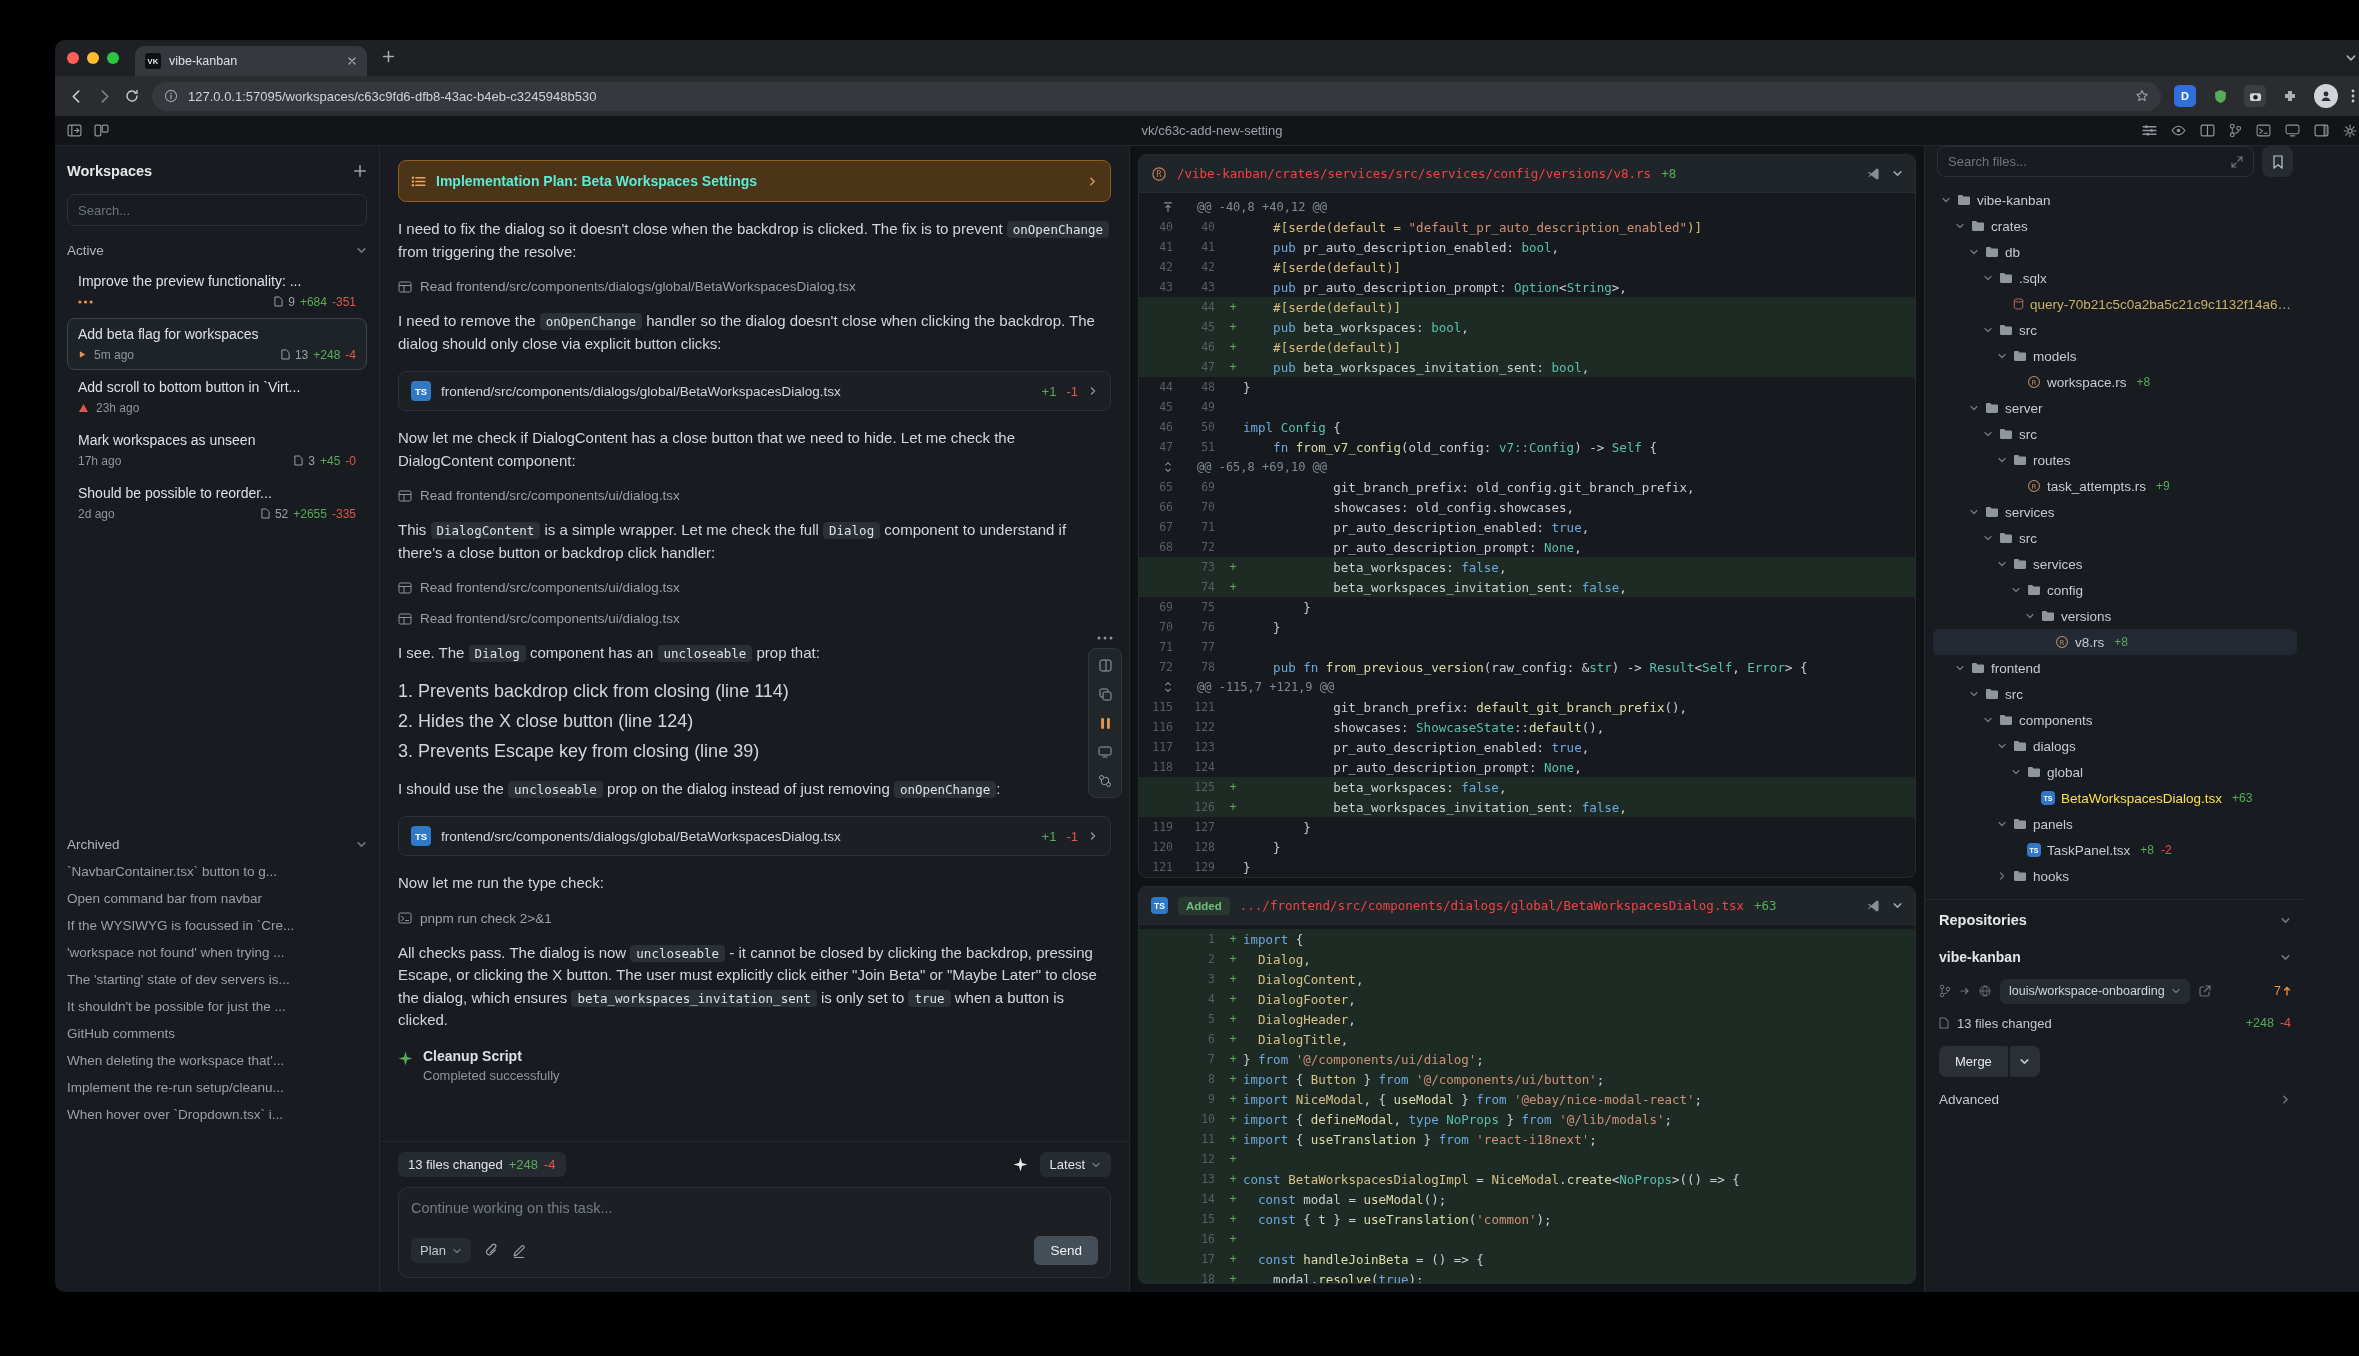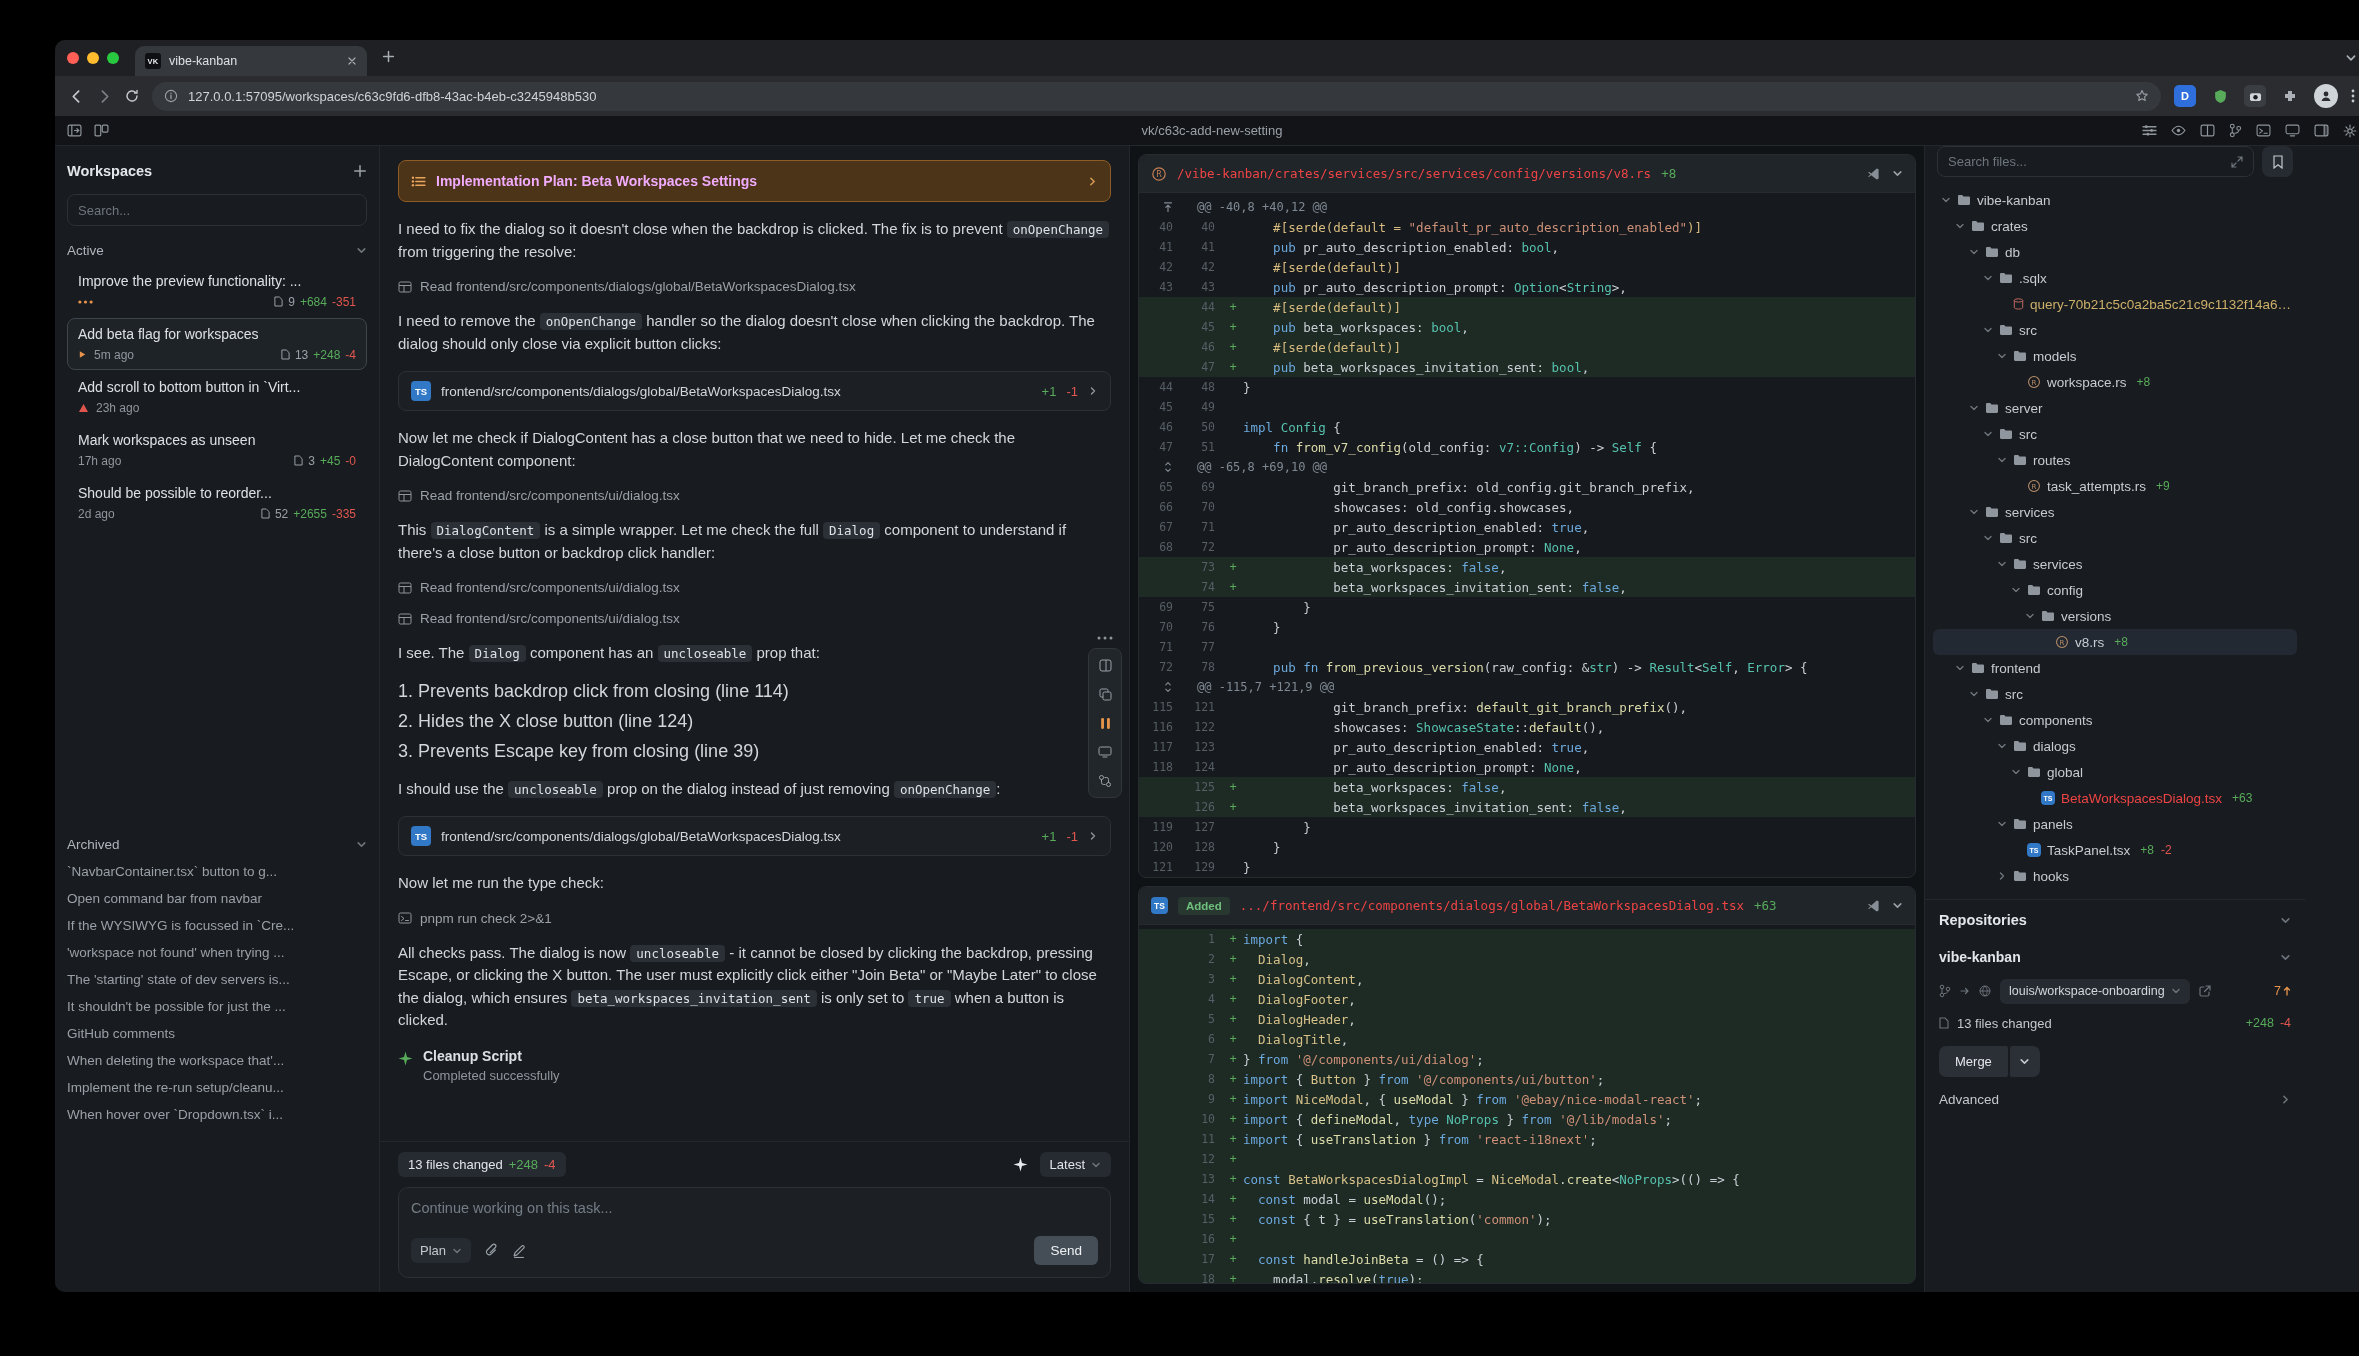--- a/index.html
+++ b/index.html
@@ -62,21 +62,21 @@
   .stat-add{color:#57ab5a;}
   .stat-del{color:#e0564e;}
   .arch-block{margin-top:300px;}
   .arch-item{height:27px;line-height:27px;font-size:13.5px;color:#99a0a7;white-space:nowrap;overflow:hidden;text-overflow:ellipsis;}
 
   
   .chat{width:750px;flex:0 0 750px;border-right:1px solid #24282d;display:flex;flex-direction:column;position:relative;overflow:hidden;}
   .chat-scroll{flex:1;overflow:hidden;padding:14px 18px 0;display:flex;flex-direction:column;gap:16px;}
   .plan-banner{height:42px;flex:0 0 42px;background:#4c3418;border:1px solid #8f5c26;border-radius:8px;display:flex;align-items:center;gap:10px;padding:0 12px;}
   .plan-ic{color:#e8a45b;display:flex;}
-  .plan-text{font-size:14px;color:#f0abfc;font-weight:700;flex:1;}
+  .plan-text{font-size:14px;color:#5eead4;font-weight:700;flex:1;}
   .plan-chev{color:#d59a55;display:flex;}
   .msg-p{font-size:15px;line-height:1.5;color:#d2d7dc;}
   .inline-code{font-family:"DejaVu Sans Mono",monospace;font-size:12.5px;background:#2a3036;border-radius:4px;padding:1px 6px;color:#dde2e7;}
   .tool-row{display:flex;align-items:center;gap:8px;font-size:13.5px;color:#9aa1a8;}
   .tool-ic{display:flex;color:#8f969d;}
   .filecard{height:40px;flex:0 0 40px;border:1px solid #2c3137;background:#1c2025;border-radius:8px;display:flex;align-items:center;gap:10px;padding:0 12px;}
   .ts-badge{background:#3178c6;color:#fff;border-radius:4px;font-weight:700;display:flex;align-items:center;justify-content:center;}
   .ts-badge.sz20{width:20px;height:20px;font-size:9.5px;flex:0 0 20px;}
   .ts-badge.sz17{width:17px;height:17px;font-size:8.5px;flex:0 0 17px;}
   .ts-badge.sz14{width:14px;height:14px;font-size:7px;flex:0 0 14px;}
@@ -140,21 +140,21 @@
   .tree{padding:2px 8px 0;}
   .tree-row{height:26px;display:flex;align-items:center;gap:6px;font-size:13.5px;color:#c6ccd2;border-radius:6px;padding-right:6px;}
   .tree-row.sel{background:#232932;}
   .t-chev{display:flex;color:#6d757d;width:10px;flex:0 0 10px;justify-content:center;}
   .t-spacer{width:10px;flex:0 0 10px;}
   .t-ic{display:flex;color:#8f969d;flex:0 0 auto;}
   .t-ic.rust{color:#b98e6a;}
   .t-ic.db{color:#cf7066;}
   .t-label{white-space:nowrap;overflow:hidden;text-overflow:ellipsis;}
   .t-label.yellow{color:#cdb069;}
-  .t-label.green{color:#ef4444;}
+  .t-label.green{color:#fde047;}
   .t-add{color:#57ab5a;font-size:12px;margin-left:4px;}
   .t-del{color:#e0564e;font-size:12px;margin-left:1px;}
   .repo-sec{border-top:1px solid #24282d;margin-top:10px;}
   .repo-name-row{display:flex;align-items:center;justify-content:space-between;padding:0 14px;height:34px;font-size:14px;font-weight:700;color:#e4e7ea;}
   .branch-row{display:flex;align-items:center;gap:9px;padding:0 14px;height:34px;color:#9aa1a8;justify-content:space-between;}
   .branch-pill{display:flex;align-items:center;gap:6px;background:#262b31;border-radius:6px;height:25px;padding:0 9px;font-size:12.5px;color:#d2d7dc;max-width:196px;}
   .branch-pill .bp-label{white-space:nowrap;overflow:hidden;text-overflow:ellipsis;}
   .ahead{margin-left:auto;display:flex;align-items:center;gap:2px;color:#e8944a;font-size:12.5px;}
   .files-row{display:flex;align-items:center;gap:8px;padding:0 14px;height:30px;font-size:13px;color:#c3c9cf;}
   .files-right{margin-left:auto;display:flex;gap:6px;font-size:12.5px;}

